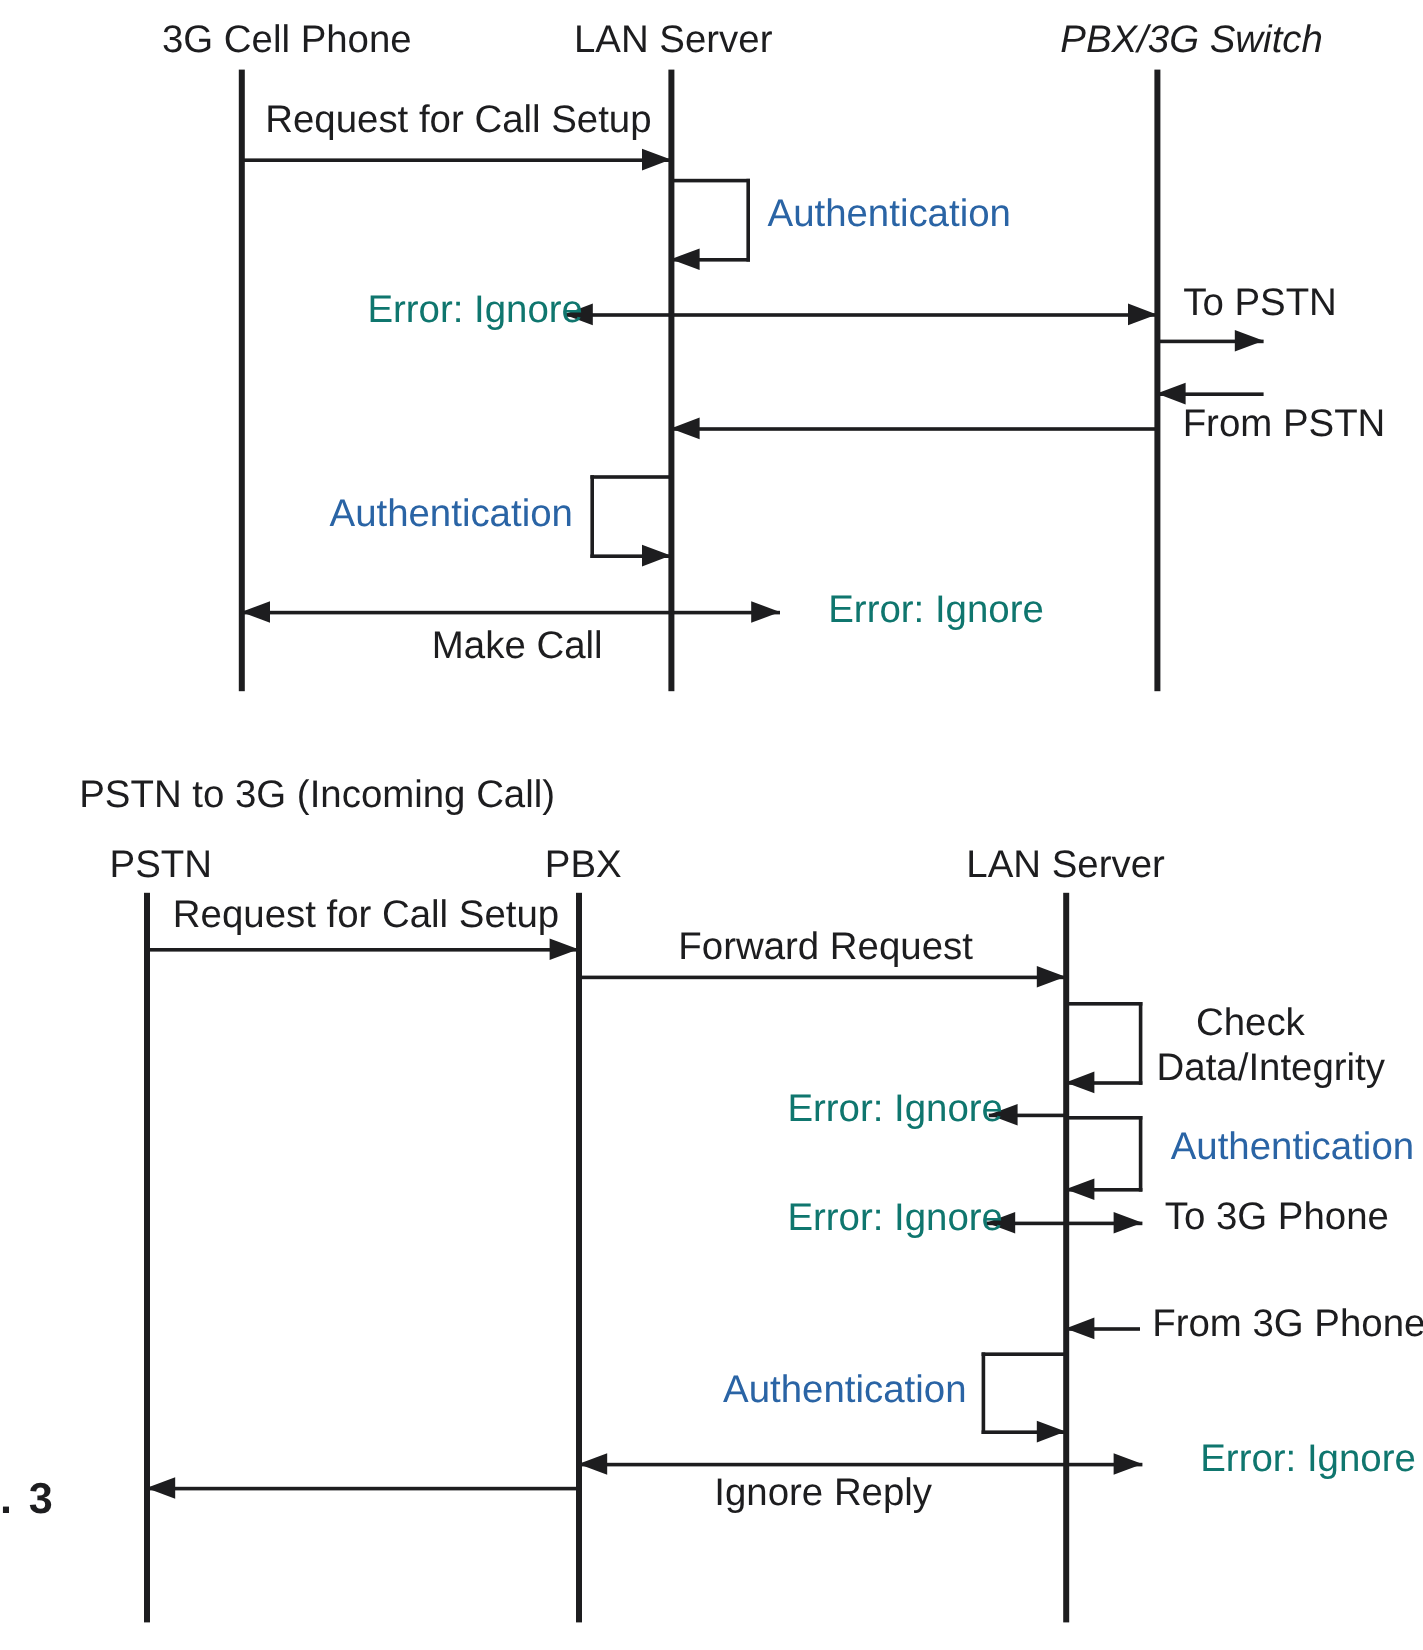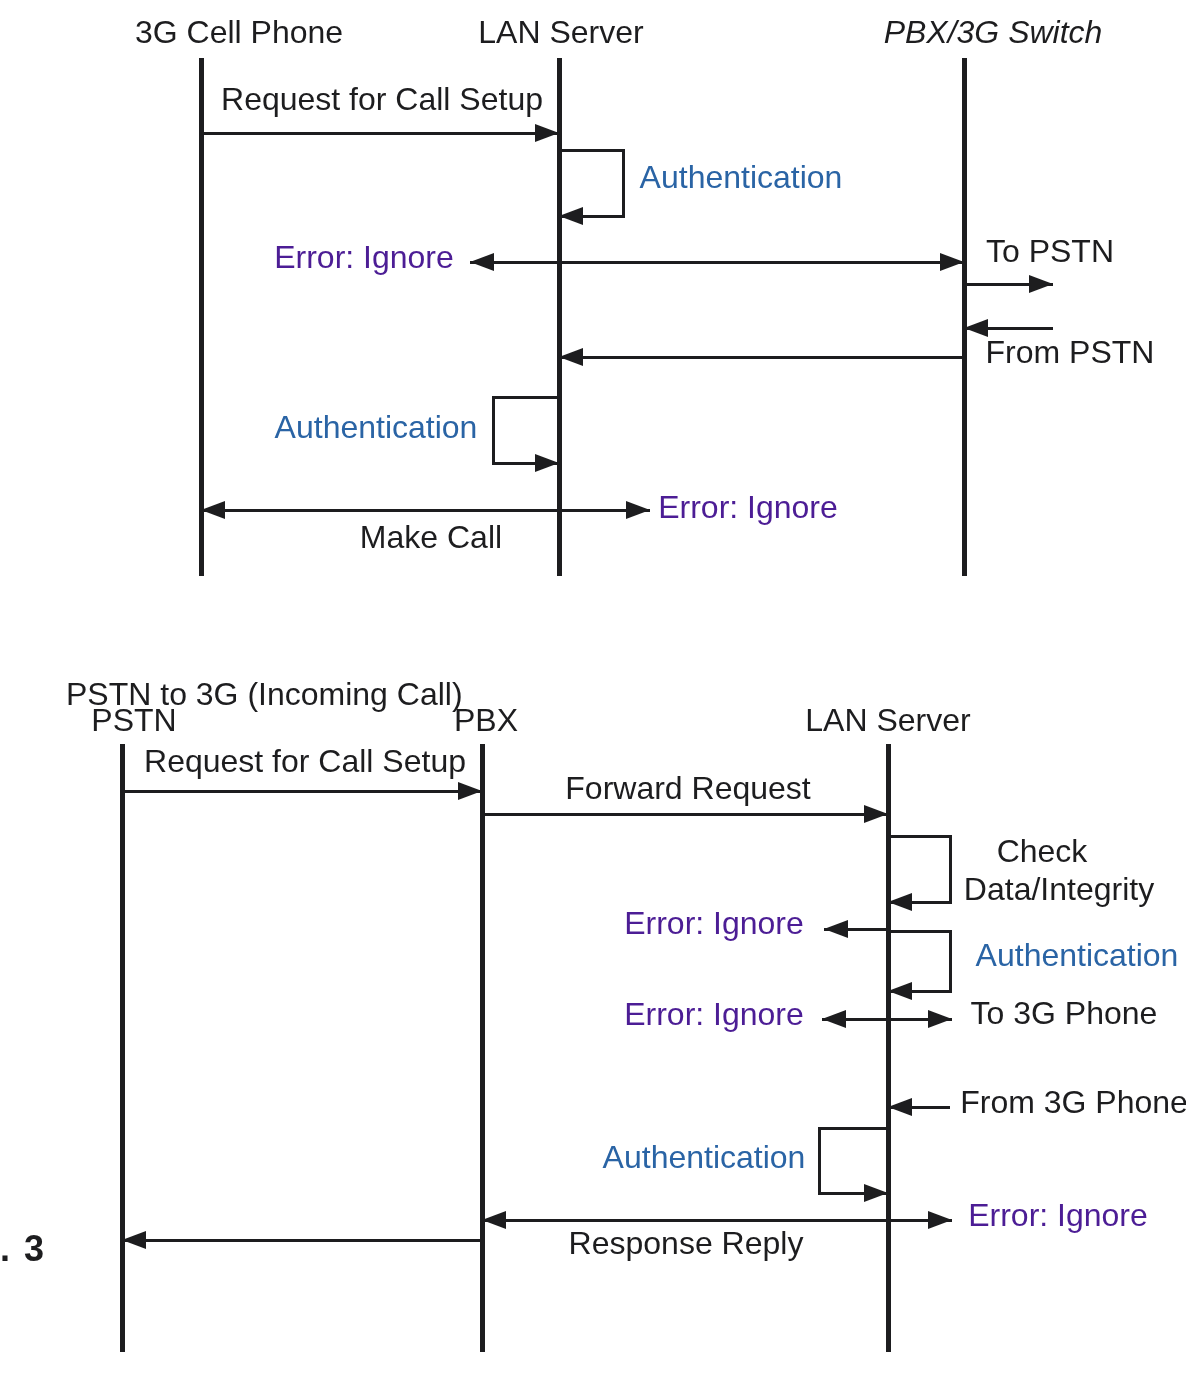--- a/index.html
+++ b/index.html
@@ -5,21 +5,21 @@
   html,body{margin:0;padding:0;background:#ffffff;}
   #canvas{
     position:relative;width:1186px;height:1375px;background:#ffffff;
     overflow:hidden;font-family:"Liberation Sans", sans-serif;
   }
   .txt{
     position:absolute;transform:translate(-50%,-50%);white-space:nowrap;
     font-size:32px;color:#1d1d1f;line-height:1.05;
   }
   .txt.left{transform:translate(0,-50%);}
-  .txt.red{color:#4c1d95;}
+  .txt.red{color:#0f766e;margin-left:32px;}
   .txt.blue{color:#2a64a5;text-align:center;}
   .txt.fig{font-weight:bold;font-size:36px;letter-spacing:2px;}
   .lifeline{position:absolute;width:5px;background:#1d1d1f;}
   .mline{position:absolute;height:3px;background:#1d1d1f;}
   .ah{position:absolute;width:0;height:0;border-top:9px solid transparent;border-bottom:9px solid transparent;}
   .ah.r{border-left:24px solid #1d1d1f;}
   .ah.l{border-right:24px solid #1d1d1f;}
   .loop{position:absolute;border:3px solid #1d1d1f;box-sizing:border-box;}
   .loop.open-left{border-left:none;}
   .loop.open-right{border-right:none;}
@@ -82,26 +82,26 @@
     <div class="loop open-left" style="left: 888px; top: 929.5px; width: 64px; height: 63px;"></div>
     <div class="ah l" style="left: 888px; top: 982px;"></div>
     <div class="loop open-right" style="left: 818px; top: 1126.5px; width: 70px; height: 68px;"></div>
     <div class="ah r" style="left: 864px; top: 1184px;"></div>
     <div class="lifeline" style="left: 119.5px; top: 744px; height: 608px;"></div>
     <div class="txt" style="left: 134px; top: 721px;">PSTN</div>
     <div class="lifeline" style="left: 479.5px; top: 744px; height: 608px;"></div>
     <div class="txt" style="left: 486px; top: 721px;">PBX</div>
     <div class="lifeline" style="left: 885.5px; top: 744px; height: 608px;"></div>
     <div class="txt" style="left: 888px; top: 721px;">LAN Server</div>
-    <div class="txt left" style="left: 66px; top: 695px;">PSTN to 3G (Incoming Call)</div>
+    <div class="txt left" style="left: 66px; top: 662px;">PSTN to 3G (Incoming Call)</div>
     <div class="txt" style="left: 305px; top: 762px;">Request for Call Setup</div>
     <div class="txt" style="left: 688px; top: 789px; text-align: center;">Forward Request</div>
     <div class="txt" style="left: 1042px; top: 852px;">Check</div>
     <div class="txt" style="left: 1059px; top: 890px;">Data/Integrity</div>
     <div class="txt red" style="left: 714px; top: 924px;">Error: Ignore</div>
     <div class="txt blue" style="left: 1077px; top: 956px;">Authentication</div>
     <div class="txt red" style="left: 714px; top: 1015px;">Error: Ignore</div>
     <div class="txt" style="left: 1064px; top: 1014px;">To 3G Phone</div>
     <div class="txt" style="left: 1074px; top: 1103px;">From 3G Phone</div>
     <div class="txt blue" style="left: 704px; top: 1158px;">Authentication</div>
     <div class="txt red" style="left: 1058px; top: 1216px;">Error: Ignore</div>
-    <div class="txt" style="left: 686px; top: 1244px;">Response Reply</div>
+    <div class="txt" style="left: 686px; top: 1244px;">Ignore Reply</div>
   </div>
 
 </body></html>

